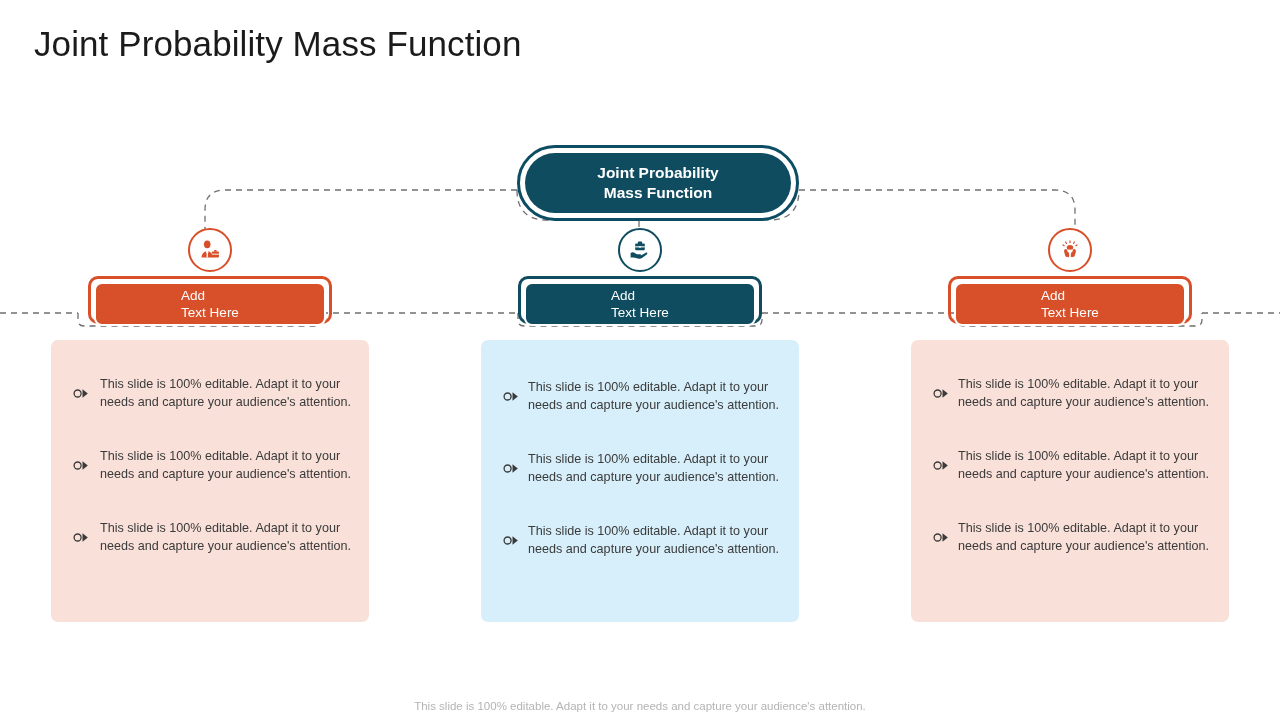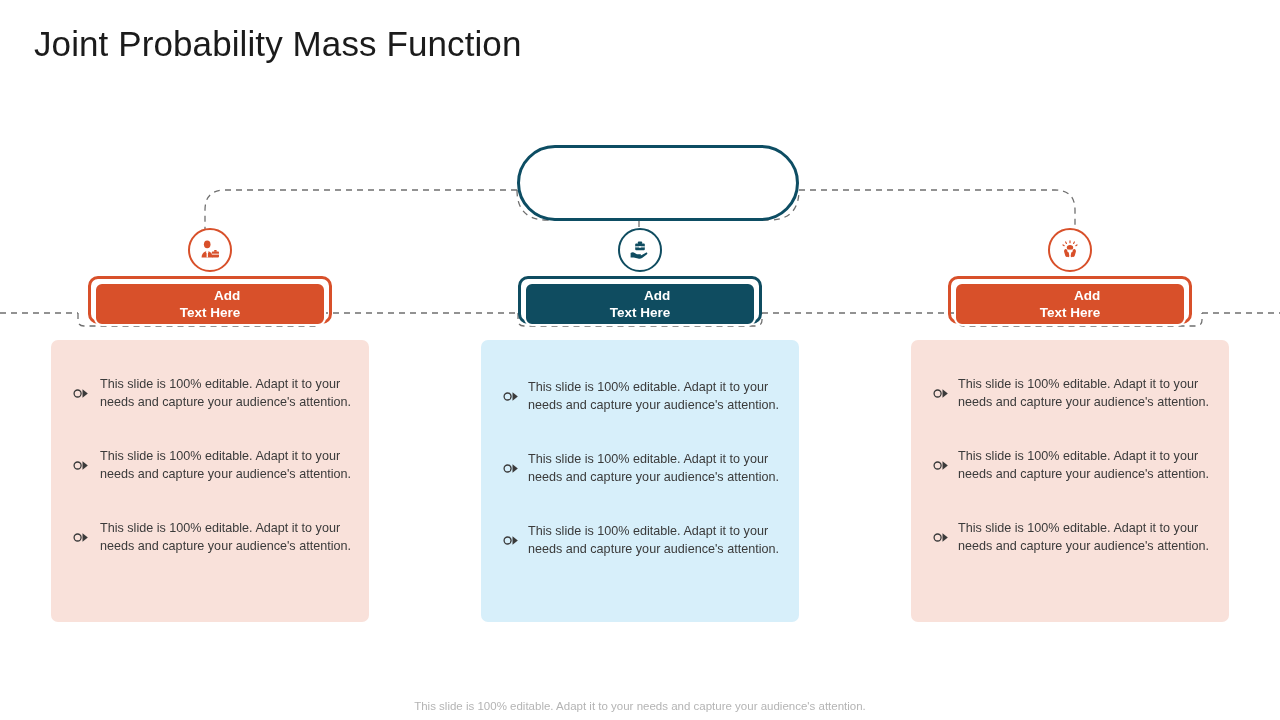--- a/index.html
+++ b/index.html
@@ -140,23 +140,23 @@
     display: flex;
     align-items: center;
     justify-content: center;
     border: 2.5px solid #ffffff;
   }
   .header-box.orange { background: #d8502a; }
   .header-box.teal   { background: #0f4c60; }
   .header-label {
     color: #ffffff;
     font-size: 13.5px;
-    font-weight: bold;
+    font-weight: normal;
     line-height: 1.28;
-    text-align: right;
+    text-align: left;
     white-space: pre-line;
   }
 
   
   .panel {
     position: absolute;
     top: 340px;
     left: 50%;
     margin-left: -159px;
     width: 318px;
@@ -227,20 +227,24 @@
   <path d="M 78 313 L 78 320 Q 78 326 84 326 L 316 326 Q 322 326 322 320 L 322 313" fill="none" stroke="#6f6f6f" stroke-width="1.3" stroke-dasharray="6,5"></path>
   <path d="M 322 313 L 518 313" fill="none" stroke="#6f6f6f" stroke-width="1.3" stroke-dasharray="6,5"></path>
   <path d="M 518 313 L 518 320 Q 518 326 524 326 L 756 326 Q 762 326 762 320 L 762 313" fill="none" stroke="#6f6f6f" stroke-width="1.3" stroke-dasharray="6,5"></path>
   <path d="M 762 313 L 958 313" fill="none" stroke="#6f6f6f" stroke-width="1.3" stroke-dasharray="6,5"></path>
   <path d="M 958 313 L 958 320 Q 958 326 964 326 L 1196 326 Q 1202 326 1202 320 L 1202 313" fill="none" stroke="#6f6f6f" stroke-width="1.3" stroke-dasharray="6,5"></path>
   <path d="M 1202 313 L 1280 313" fill="none" stroke="#6f6f6f" stroke-width="1.3" stroke-dasharray="6,5"></path>
 </svg>
 
 <div id="hub">
   <div class="hub-ring"></div>
+  <div class="hub-body">
+    <div class="hub-label">Joint Probability
+Mass Function</div>
+  </div>
 </div>
 
 <div class="column" id="column-0">
 
   <div class="icon-badge orange">
     <svg width="24" height="24" viewBox="0 0 24 24" aria-hidden="true">
       <g fill="#d8502a">
         <ellipse cx="9.2" cy="6.3" rx="3.3" ry="3.9"></ellipse>
         <path d="M3.6 19.4c0-3.6 2.5-6.2 5.6-6.2s5.6 2.6 5.6 6.2z"></path>
         <rect x="8.6" y="12.6" width="1.3" height="6.8" fill="#ffffff"></rect>

